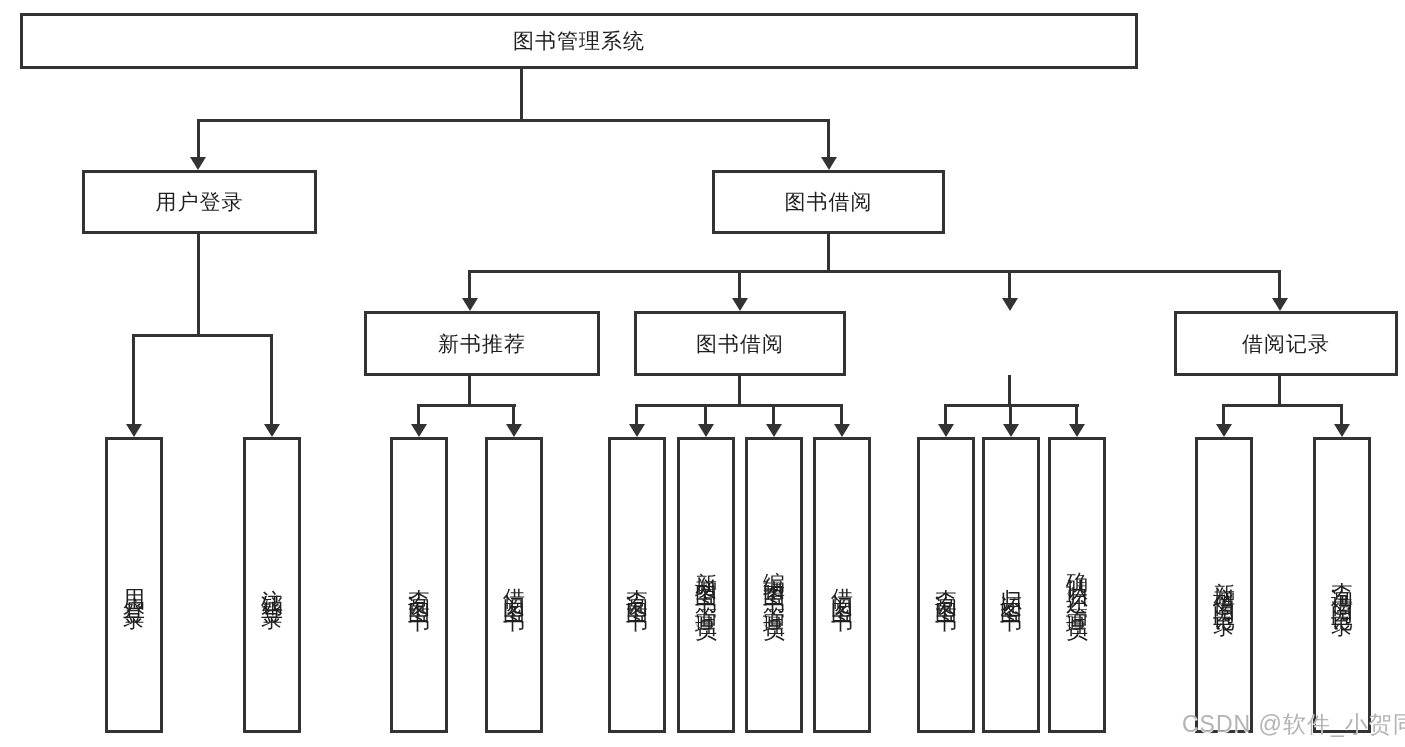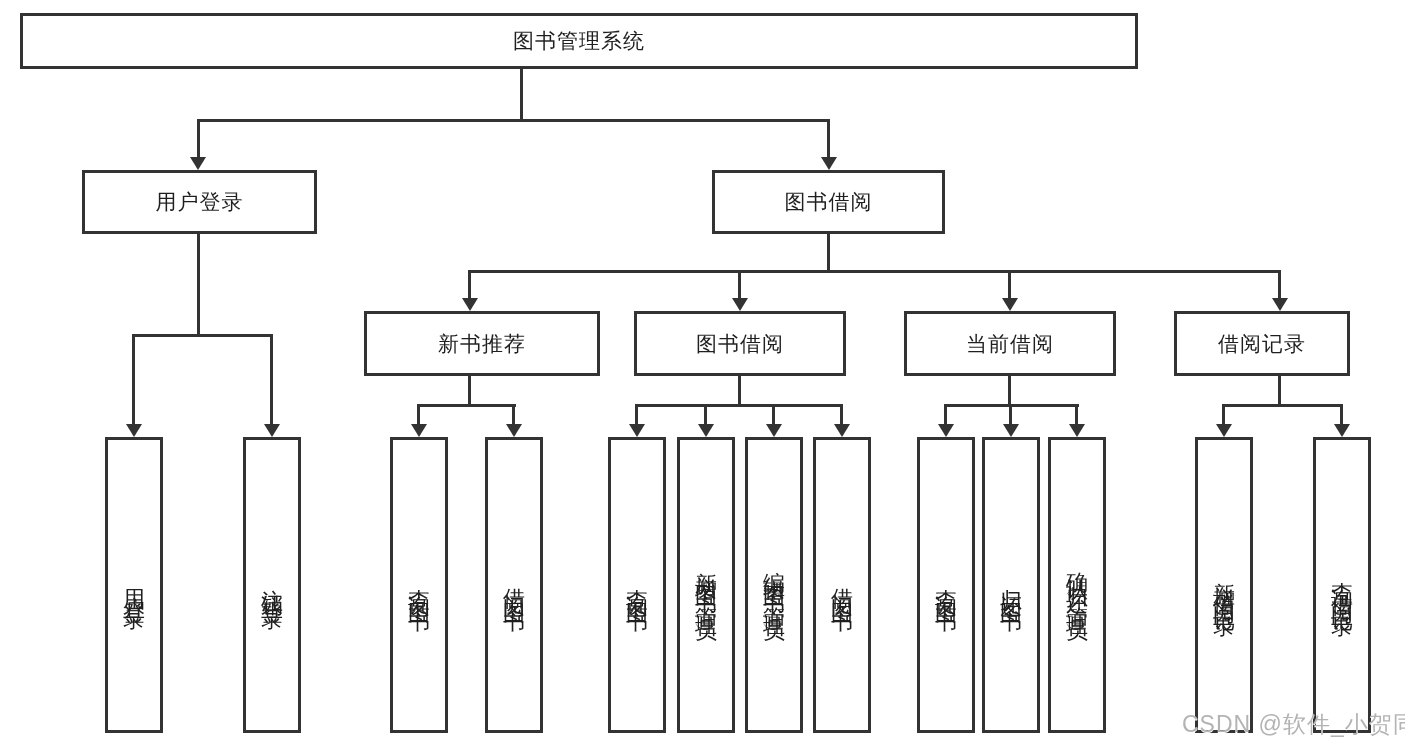--- a/index.html
+++ b/index.html
@@ -102,24 +102,21 @@
   <div class="box hnode" style="left:712px;top:170px;width:233px;height:64px">
     <span>图书借阅</span>
   </div>
 
   <div class="box hnode" style="left:364px;top:311px;width:236px;height:65px">
     <span>新书推荐</span>
   </div>
   <div class="box hnode" style="left:634px;top:311px;width:212px;height:65px">
     <span>图书借阅</span>
   </div>
-  <div class="box hnode" style="left:904px;top:311px;width:212px;height:65px">
-    <span>当前借阅</span>
-  </div>
-  <div class="box hnode" style="left:1174px;top:311px;width:176px;height:65px">
+  <div class="box hnode" style="left:1174px;top:311px;width:224px;height:65px">
     <span>借阅记录</span>
   </div>
 
   <div class="box leaf" style="left:105px">
     <span>用户登录</span>
   </div>
   <div class="box leaf" style="left:243px">
     <span>注销登录</span>
   </div>
 

